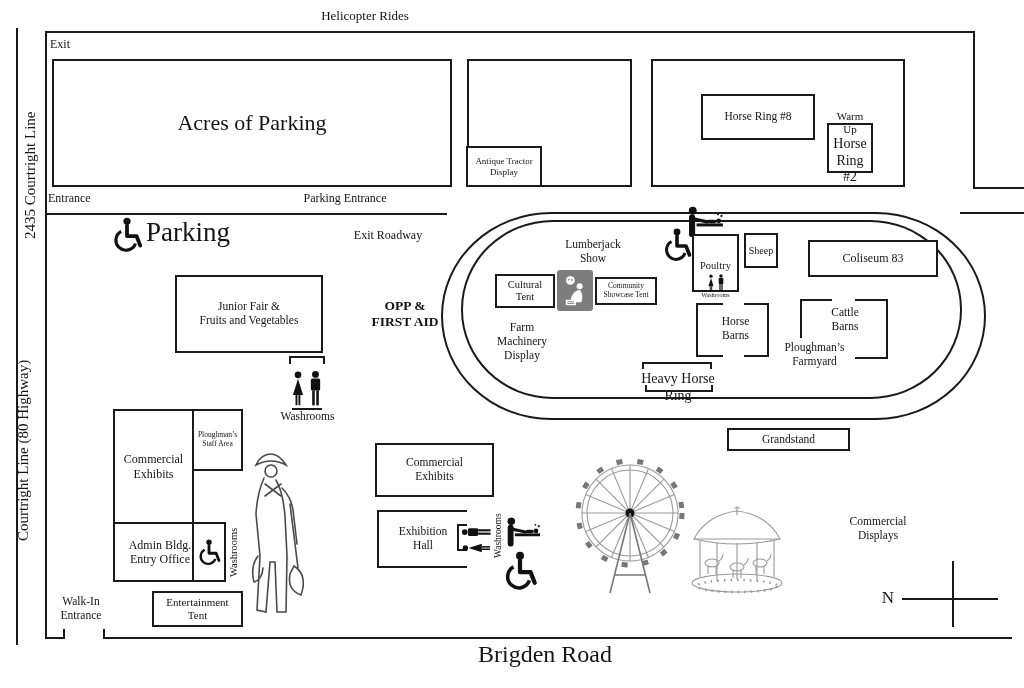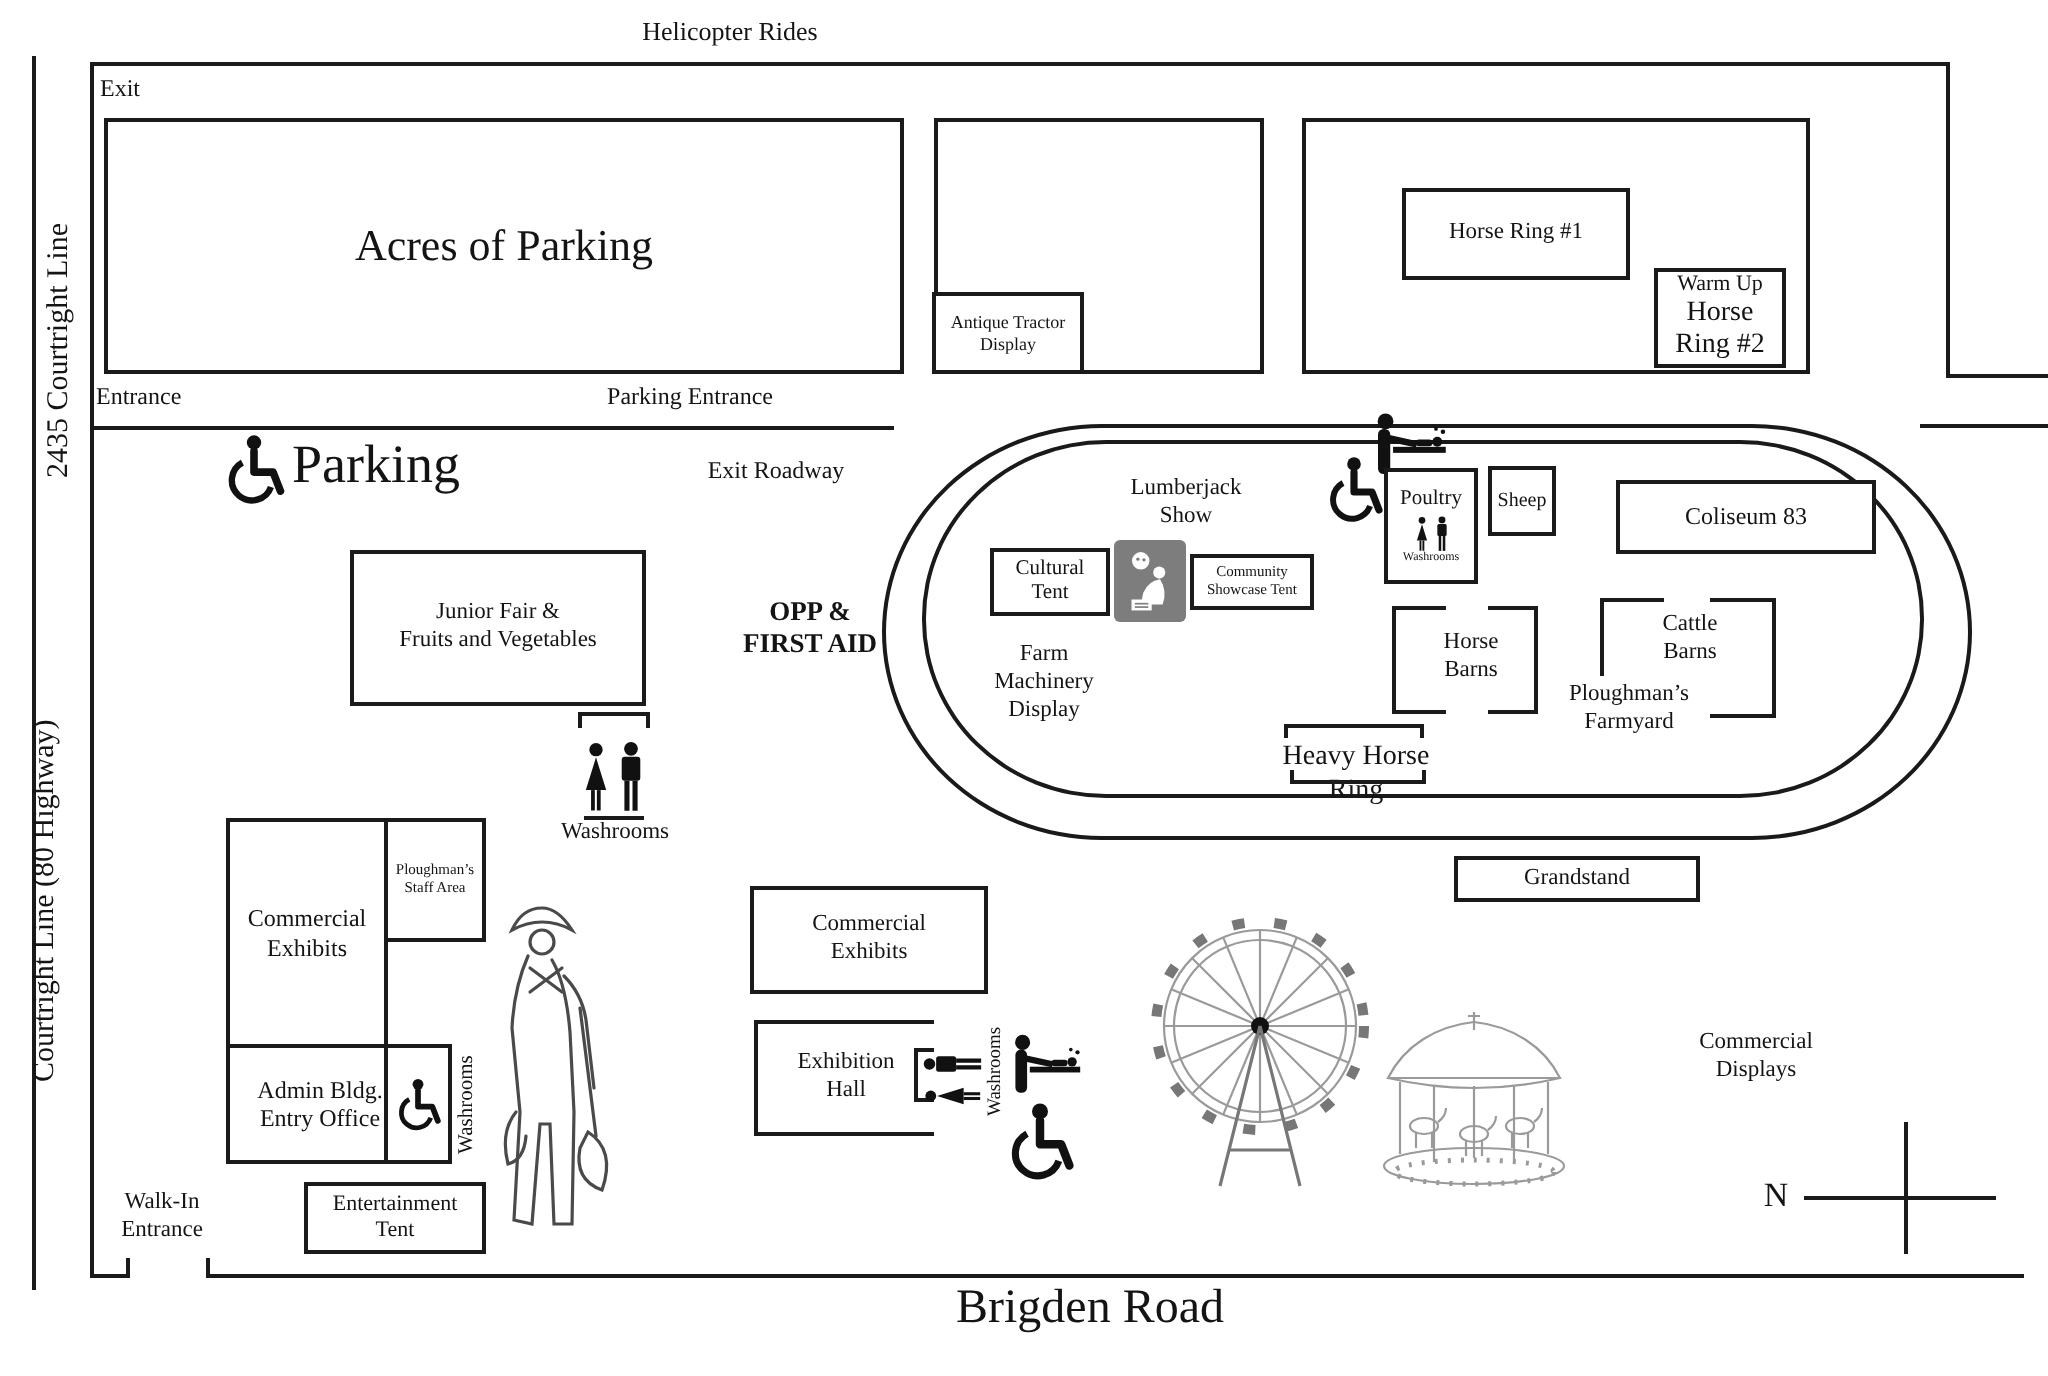--- a/index.html
+++ b/index.html
@@ -49,22 +49,22 @@
 Entrance</div>
   <div class="t" style="left:395px;top:640px;width:300px;font-size:24px;">Brigden Road</div>
 
   <div class="b" style="left:52px;top:59px;width:400px;height:128px;">
     <span style="font-size:22px;">Acres of Parking</span>
   </div>
   <div class="b" style="left:467px;top:59px;width:165px;height:128px;"></div>
   <div class="b" style="left:466px;top:146px;width:76px;height:41px;font-size:9px;">Antique Tractor
 Display</div>
   <div class="b" style="left:651px;top:59px;width:254px;height:128px;"></div>
-  <div class="b" style="left:701px;top:94px;width:114px;height:46px;font-size:11.5px;">Horse Ring #1</div>
-  <div class="b" style="left:827px;top:123px;width:66px;height:50px;margin-top:11px;">
+  <div class="b" style="left:701px;top:94px;width:114px;height:46px;font-size:11.5px;">Horse Ring #8</div>
+  <div class="b" style="left:827px;top:123px;width:46px;height:50px;">
     <span style="font-size:11px;">Warm Up</span>
     <span style="font-size:14px;">Horse Ring #2</span>
   </div>
 
   <div class="ico" style="left:111px;top:217px;">
     <svg width="32" height="36" viewBox="0 0 30 34">
       <circle cx="15" cy="4" r="3.4" fill="#111"></circle>
       <path d="M15 8 v10 h9 l3.5 9" stroke="#111" stroke-width="3.6" fill="none" stroke-linecap="round" stroke-linejoin="round"></path>
       <path d="M9.5 13.5 a9.5 9.5 0 1 0 13.5 11.5" stroke="#111" stroke-width="3" fill="none"></path>
     </svg>
@@ -108,21 +108,21 @@
     </svg>
   </div>
   <div class="ico" style="left:662px;top:228px;">
     <svg width="30" height="34" viewBox="0 0 30 34">
       <circle cx="15" cy="4" r="3.4" fill="#111"></circle>
       <path d="M15 8 v10 h9 l3.5 9" stroke="#111" stroke-width="3.6" fill="none" stroke-linecap="round" stroke-linejoin="round"></path>
       <path d="M9.5 13.5 a9.5 9.5 0 1 0 13.5 11.5" stroke="#111" stroke-width="3" fill="none"></path>
     </svg>
   </div>
 
-  <div class="b" style="left:692px;top:234px;width:47px;height:58px;justify-content:flex-start;padding-top:8px;">
+  <div class="b" style="left:692px;top:234px;width:47px;height:58px;justify-content:flex-start;padding-top:24px;">
     <span style="font-size:10.5px;">Poultry</span>
     <span style="display:flex;gap:2px;margin-top:2px;">
       <svg width="8" height="18" viewBox="0 0 22 48" fill="#111">
           <circle cx="11" cy="5.2" r="4.6"></circle>
           <path d="M11 10.5 L4 33 h14 z"></path>
           <rect x="7.6" y="33" width="2.6" height="14"></rect>
           <rect x="11.6" y="33" width="2.6" height="14"></rect>
         </svg>
       <svg width="8" height="18" viewBox="0 0 20 48" fill="#111">
           <circle cx="10" cy="5.2" r="4.6"></circle>

